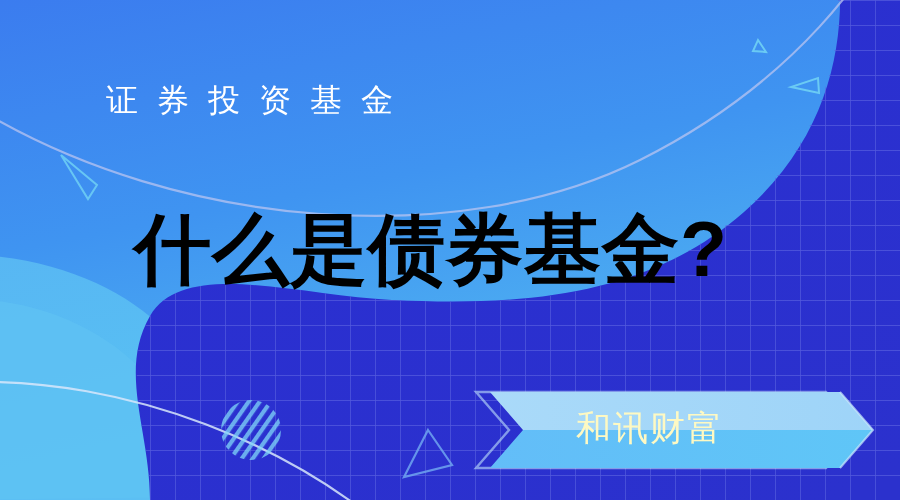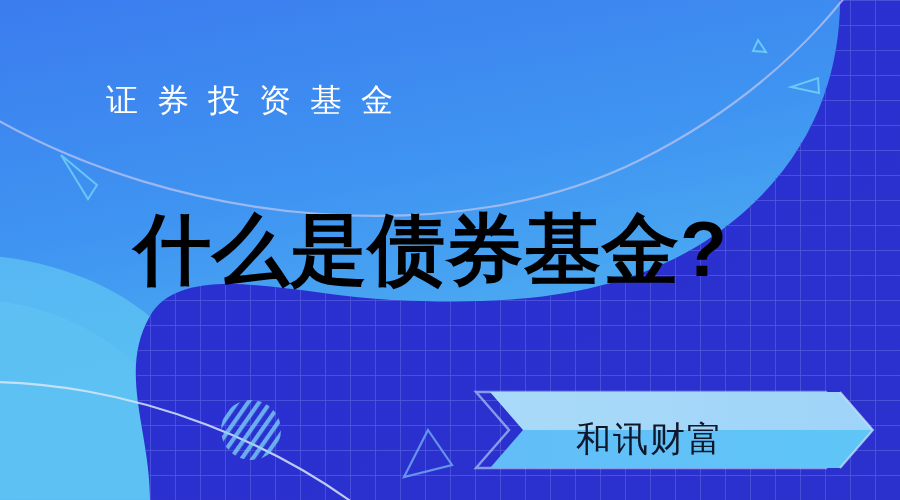--- a/index.html
+++ b/index.html
@@ -53,24 +53,23 @@
     letter-spacing: 1px;
     white-space: nowrap;
   }
   #brand-text {
     position: absolute;
     left: 576px;
     top: 405px;
     font-size: 35px;
     line-height: 46px;
     font-weight: 400;
-    color: #0f172a;
+    color: #fef9c3;
     letter-spacing: 2px;
     white-space: nowrap;
-    margin-top: 11px;
   }
 </style>
 </head>
 <body>
 
 <div id="poster">
 
   <svg class="layer" viewBox="0 0 900 500">
     <defs>
       <linearGradient id="gradBase" x1="0" y1="0" x2="0.35" y2="1">

